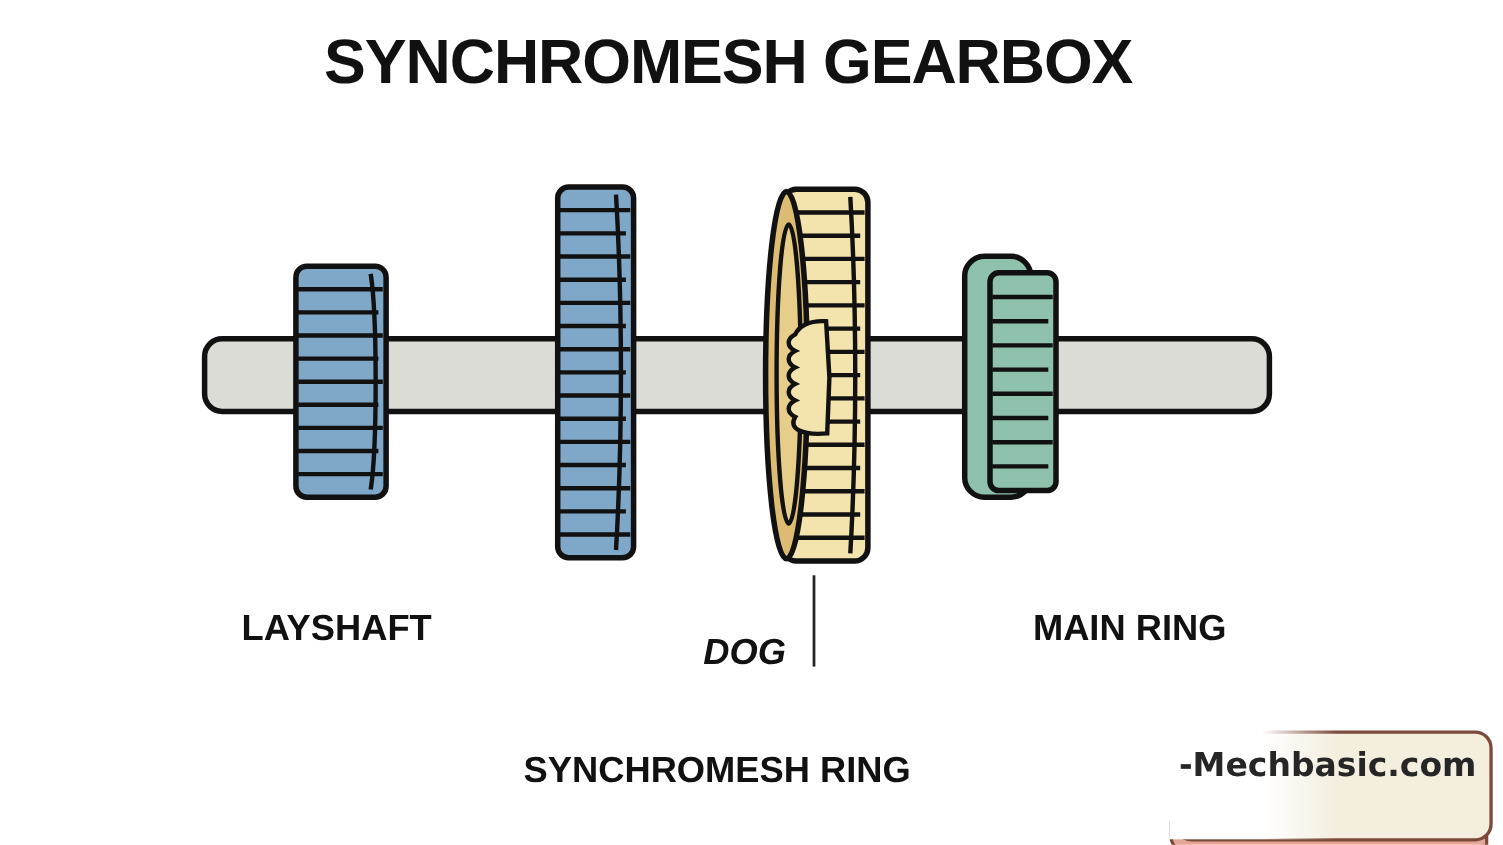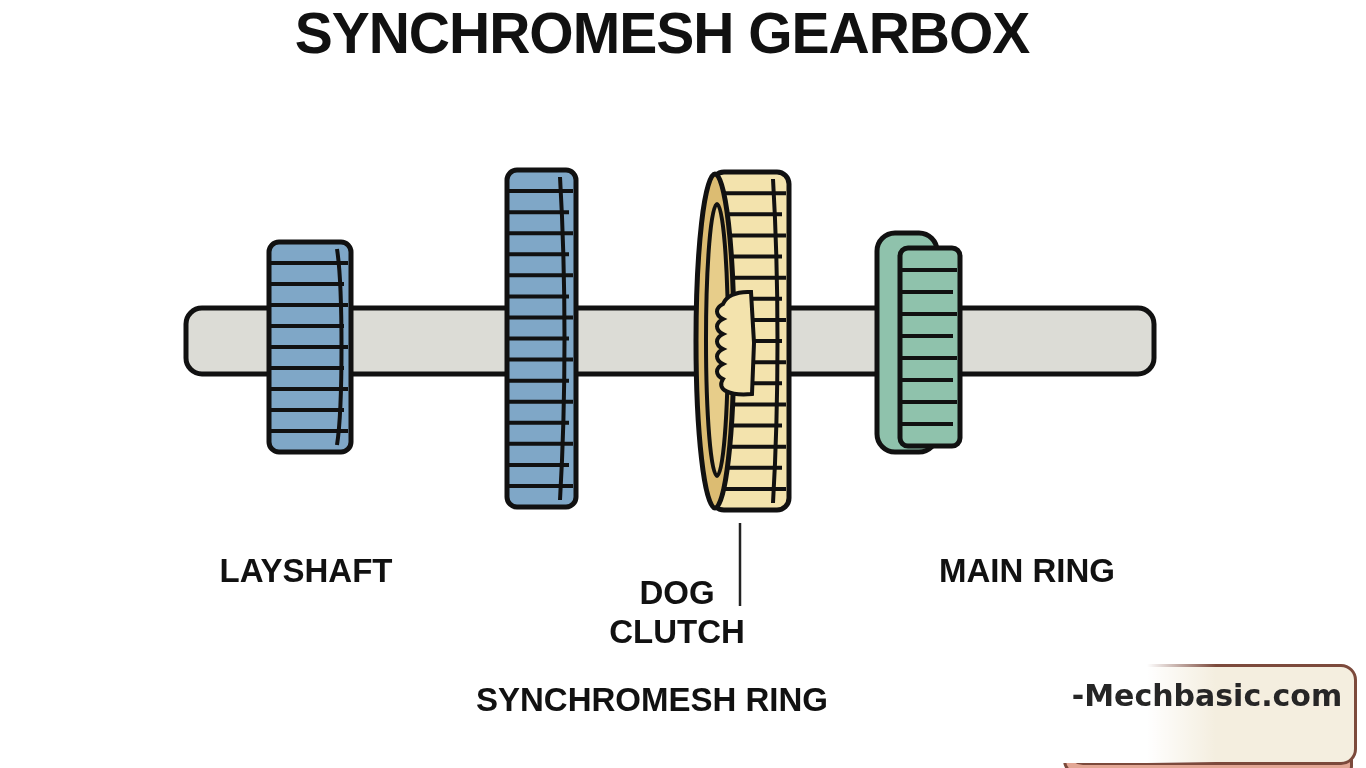--- a/index.html
+++ b/index.html
@@ -2,30 +2,30 @@
 <html style="--gear-blue: #7fa7c7; --gear-yellow: #f3e3ad; --gear-yellow-mid: #e7cd8a; --gear-yellow-dark: #dcbc72; --gear-green: #8fc2ac; --shaft-gray: #dcdcd6; --outline: #111111; --label: #111111; --leader-line: #222222; --watermark-bg: #f4eedf; --watermark-base: #e3a795; --watermark-border: #7c4a3c; --watermark-text: #262626;"><head>
 <meta charset="utf-8">
 <style>
   html,body{margin:0;padding:0;}
   body{
     width:1366px;height:768px;position:relative;overflow:hidden;
     background:#ffffff;font-family:"Liberation Sans",sans-serif;
   }
   #diagram-svg{position:absolute;left:0;top:0;width:1366px;height:768px;}
   .page-title{
-    position:absolute;top:0;left:0;right:42px;text-align:center;
+    position:absolute;top:23px;left:0;right:42px;text-align:center;
     font-size:57px;font-weight:bold;letter-spacing:-1px;color:var(--label);
     white-space:nowrap;
   }
   .part-label{
     position:absolute;transform:translateX(-50%);
     font-weight:bold;color:var(--label);white-space:nowrap;
   }
   .lbl-large{font-size:33px;}
-  .lbl-dog{font-size:33px;line-height:1.18;text-align:center;}
+  .lbl-dog{font-size:33px;line-height:1.18;text-align:center;font-style:italic;}
   
   .watermark{position:absolute;left:1063px;top:664px;width:294px;height:112px;}
   .wm-base{
     position:absolute;left:0;right:4px;bottom:0;height:30px;
     background:var(--watermark-base);border:3px solid var(--watermark-border);
     border-radius:8px 8px 10px 16px;
   }
   .wm-face{
     position:absolute;left:4px;top:0;right:0;bottom:11px;
     background:var(--watermark-bg);border:3px solid var(--watermark-border);
@@ -106,21 +106,20 @@
     <line x1="902" y1="424" x2="953" y2="424" style="stroke:var(--outline);stroke-width:4"></line>
     <line x1="740" y1="523" x2="740" y2="606" style="stroke:var(--leader-line);stroke-width:2.5"></line>
   </svg>
 
 <div class="page-title">SYNCHROMESH GEARBOX</div>
 
 <div class="part-label lbl-large" style="left:306px;top:552px;">LAYSHAFT</div>
 
 <div class="part-label lbl-dog" style="left:677px;top:574px;">
   <div>DOG</div>
-  <div>CLUTCH</div>
 </div>
 
 <div class="part-label lbl-large" style="left:1027px;top:552px;">MAIN RING</div>
 
 <div class="part-label lbl-large" style="left:652px;top:681px;">SYNCHROMESH RING</div>
 
 <div class="watermark">
   <div class="wm-base"></div>
   <div class="wm-face"></div>
   <div class="wm-fade"></div>

